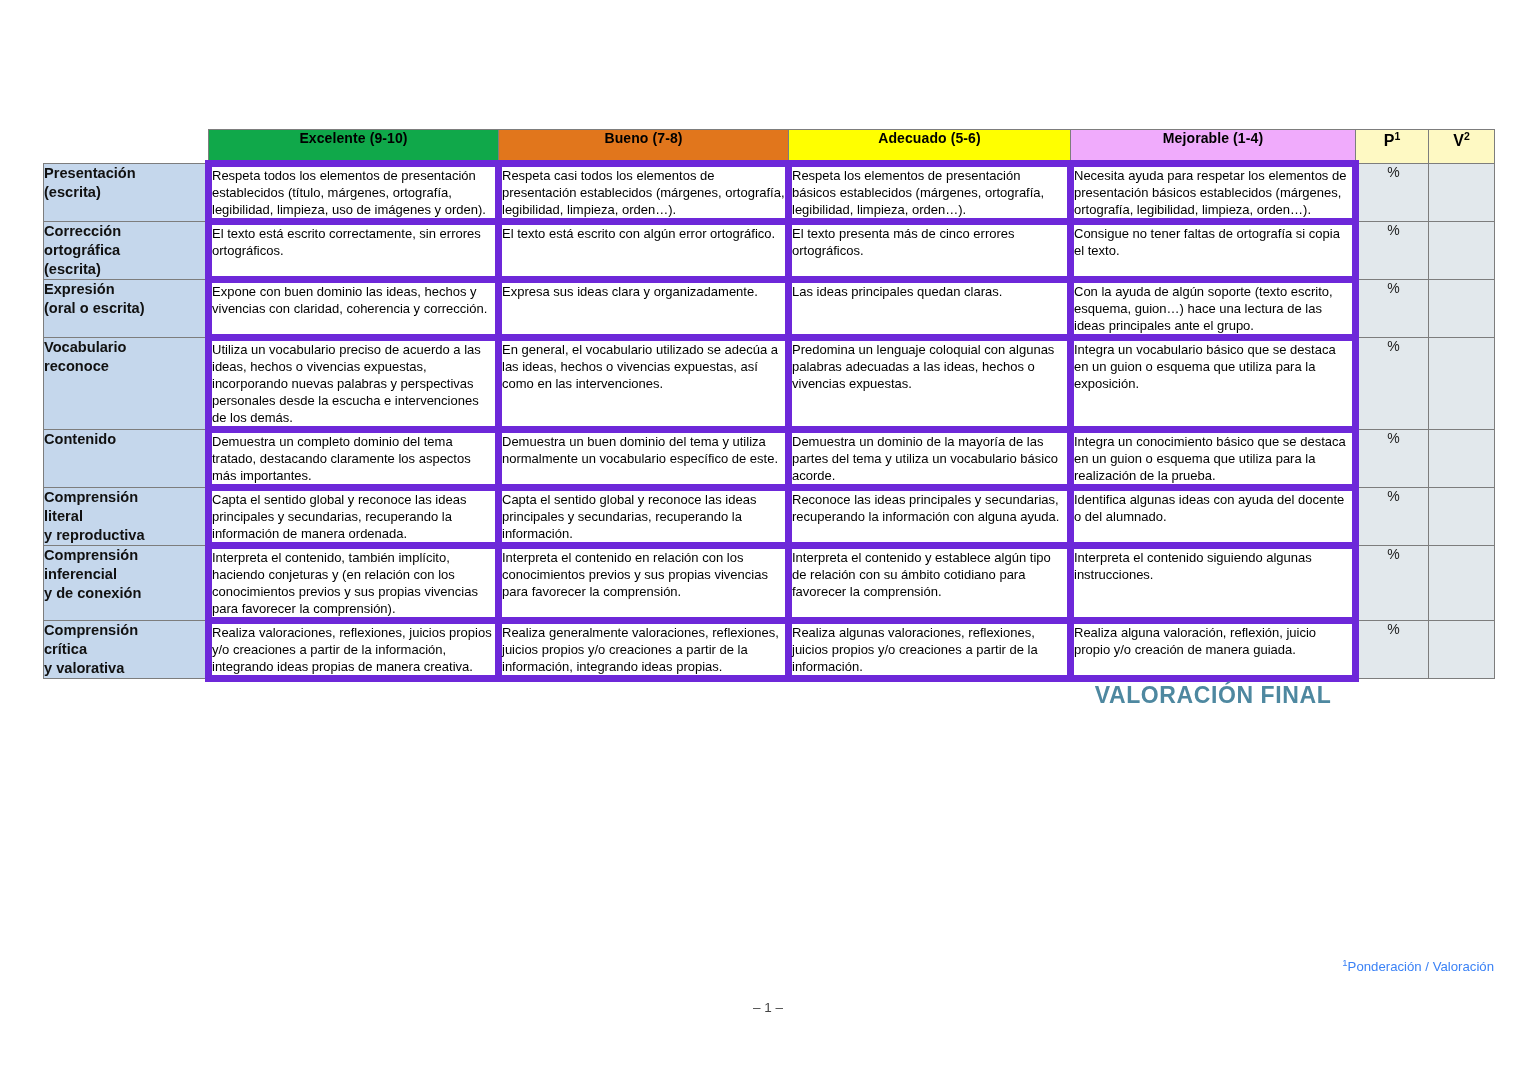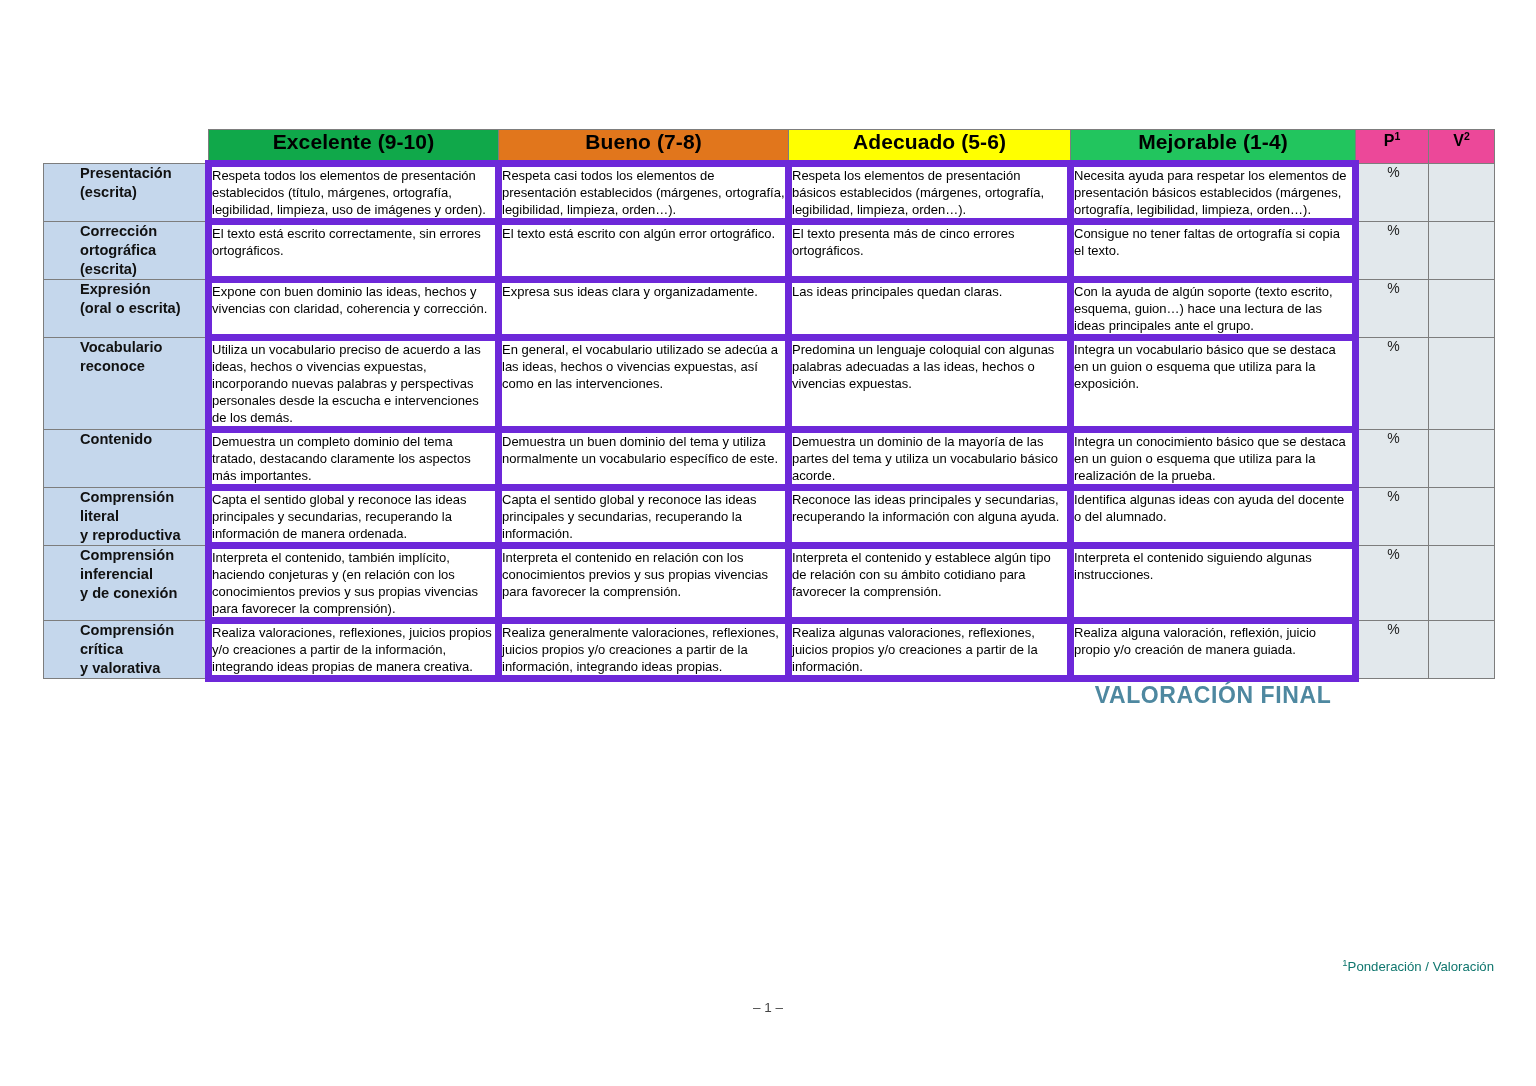--- a/index.html
+++ b/index.html
@@ -47,47 +47,47 @@
     vertical-align: top;
     padding: 0;
   }
 
   
   .hdr {
     height: 30px;
     text-align: center;
     vertical-align: middle;
     font-weight: bold;
-    font-size: 21px;
+    font-size: 14px;
     color: #000000;
     border: 1px solid #7d7d7d;
   }
   .hdr-spacer {
     border: none;
     background: transparent;
   }
   .hdr-lvl { letter-spacing: .1px; }
   .hdr-pv {
-    background: #ec4899;
+    background: #fef9c3;
     font-size: 16px;
   }
   .hdr-pv sup { font-size: 10.5px; }
 
   
   .crit {
     background: #c5d7ec;
     border: 1px solid #7d7d7d;
     font-weight: bold;
     font-size: 14.6px;
     line-height: 1.3;
     padding: 7px 0 7px 12px;
     vertical-align: middle;
     color: #111111;
   }
-  .crit .l { display: block; white-space: nowrap; padding-left: 36px; }
+  .crit .l { display: block; white-space: nowrap; }
 
   
   .desc {
     background: #ffffff;
     border: 7px solid #6d28d9;
     font-size: 13px;
     line-height: 1.31;
     padding: 6px 9px 6px 8px;
     text-align: left;
   }
@@ -117,21 +117,21 @@
   .final-blank {
     background: #dde5e9;
     border: 1px solid #8a9aa2;
   }
 
   .footnote {
     position: absolute;
     right: 42px;
     top: 957px;
     font-size: 13.2px;
-    color: #0f766e;
+    color: #3b82f6;
     white-space: nowrap;
   }
   .footnote sup { font-size: 9.5px; }
 
   .page-number {
     position: absolute;
     top: 1000px;
     left: 0;
     width: 1536px;
     text-align: center;
@@ -156,21 +156,21 @@
         <col style="width:73px">
         <col style="width:66px">
       </colgroup>
 
       <thead>
         <tr>
           <th class="hdr hdr-spacer"></th>
           <th class="hdr hdr-lvl" id="h0" style="background: rgb(16, 168, 74);">Excelente (9-10)</th>
           <th class="hdr hdr-lvl" id="h1" style="background: rgb(225, 118, 28); margin-top: 13px;">Bueno (7-8)</th>
           <th class="hdr hdr-lvl" id="h2" style="background: rgb(255, 255, 0);">Adecuado (5-6)</th>
-          <th class="hdr hdr-lvl" id="h3" style="background: #22c55e; margin-top: 20px;">Mejorable (1-4)</th>
+          <th class="hdr hdr-lvl" id="h3" style="background: #f0abfc; margin-top: 20px;">Mejorable (1-4)</th>
           <th class="hdr hdr-pv"><span>P</span><sup>1</sup></th>
           <th class="hdr hdr-pv"><span>V</span><sup>2</sup></th>
         </tr>
       </thead>
 
       <tbody id="rubric-body">
           <tr>
             <td class="crit">
               <span class="l">Presentación</span>
               <span class="l">(escrita)</span>

